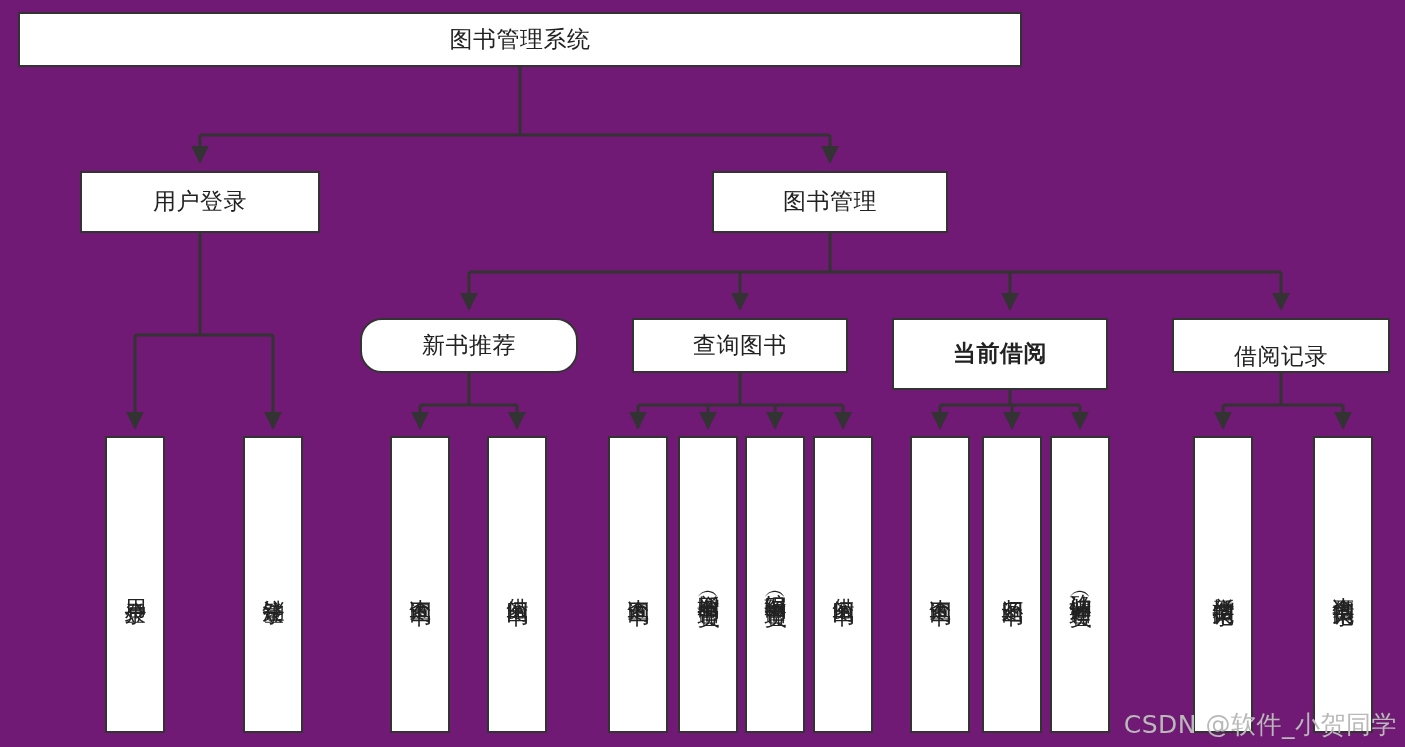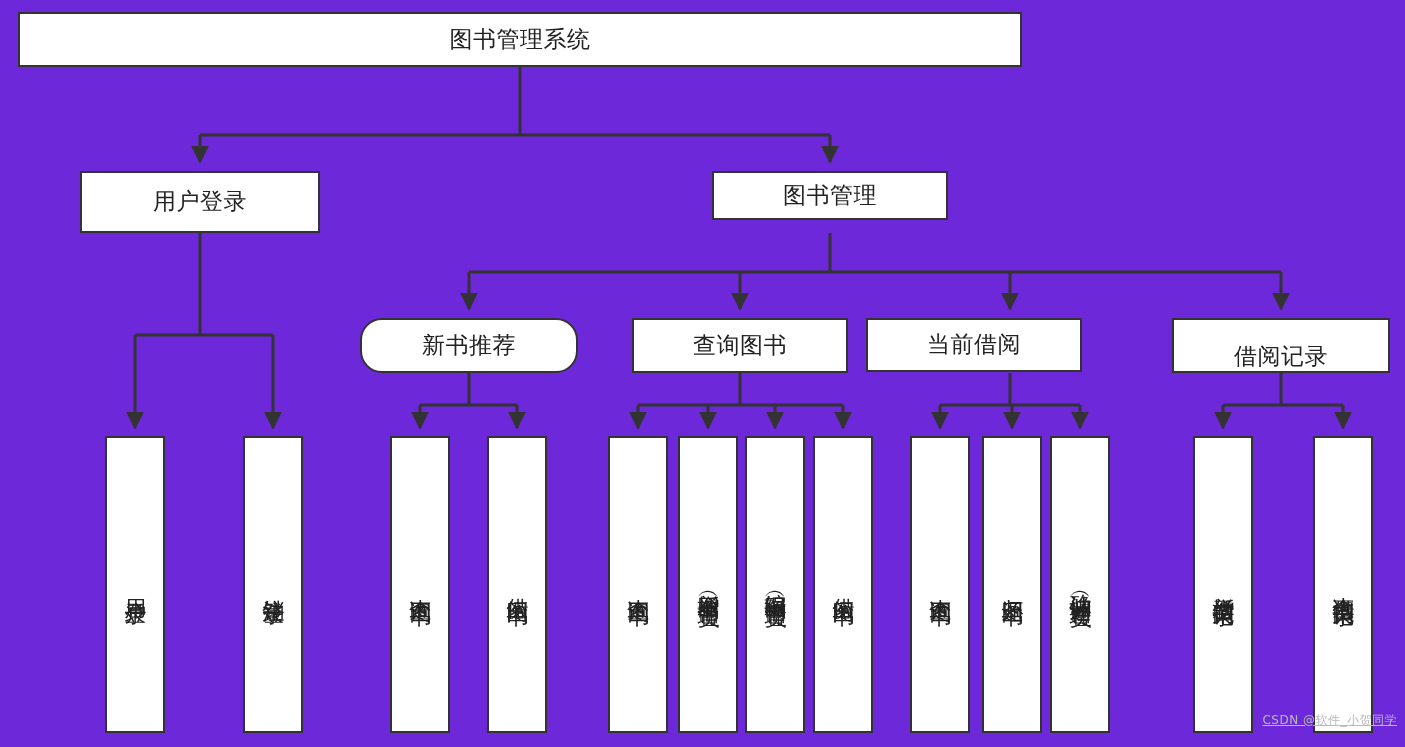--- a/index.html
+++ b/index.html
@@ -8,21 +8,21 @@
     padding: 0;
     background: #ffffff;
   }
   body {
     font-family: "DejaVu Sans", "Liberation Sans", sans-serif;
   }
   #canvas {
     position: relative;
     width: 1405px;
     height: 747px;
-    background: #6d28d9;
+    background: #701a75;
     overflow: hidden;
   }
   #wires {
     position: absolute;
     left: 0;
     top: 0;
     width: 1405px;
     height: 747px;
     pointer-events: none;
   }
@@ -52,26 +52,25 @@
   }
   .node.vert .vtext {
     writing-mode: vertical-rl;
     text-orientation: upright;
     display: block;
     white-space: nowrap;
   }
   #watermark {
     position: absolute;
     right: 8px;
-    bottom: 18px;
-    font-size: 12px;
+    bottom: 6px;
+    font-size: 25px;
     color: #b9b9b9;
     letter-spacing: 0.5px;
     white-space: nowrap;
-    text-decoration: underline;
   }
 </style>
 </head>
 <body>
 
 <div id="canvas">
 
   <svg id="wires" viewBox="0 0 1405 747" xmlns="http://www.w3.org/2000/svg">
     <defs>
       <marker id="arrow" viewBox="0 0 10 10" refX="9" refY="5" markerWidth="6" markerHeight="9" orient="auto-start-reverse">
@@ -122,31 +121,31 @@
     </g>
   </svg>
 
   <div class="node horiz" id="node-root" style="left: 18px; top: 12px; width: 1004px; height: 55px;">
     <span>图书管理系统</span>
   </div>
 
   <div class="node horiz" id="node-l2-0" style="left: 80px; top: 171px; width: 240px; height: 62px;">
     <span>用户登录</span>
   </div>
-  <div class="node horiz" id="node-l2-1" style="left: 712px; top: 171px; width: 236px; height: 49px;">
+  <div class="node horiz" id="node-l2-1" style="left: 712px; top: 171px; width: 236px; height: 62px;">
     <span>图书管理</span>
   </div>
 
   <div class="node horiz" id="node-l3-0" style="left: 360px; top: 318px; width: 218px; height: 55px; border-radius: 22px;">
     <span>新书推荐</span>
   </div>
   <div class="node horiz" id="node-l3-1" style="left: 632px; top: 318px; width: 216px; height: 55px;">
     <span>查询图书</span>
   </div>
-  <div class="node horiz" id="node-l3-2" style="left: 866px; top: 318px; width: 216px; height: 54px;">
+  <div class="node horiz" id="node-l3-2" style="left: 892px; top: 318px; width: 216px; height: 72px; font-weight: bold;">
     <span>当前借阅</span>
   </div>
   <div class="node horiz" id="node-l3-3" style="left: 1172px; top: 318px; width: 218px; height: 55px; align-items: flex-end;">
     <span>借阅记录</span>
   </div>
 
   <div class="node vert" id="node-leaf-0" style="left: 105px; top: 436px; width: 60px; height: 297px;">
     <span class="vtext">用户登录</span>
   </div>
   <div class="node vert" id="node-leaf-1" style="left: 243px; top: 436px; width: 60px; height: 297px;">

